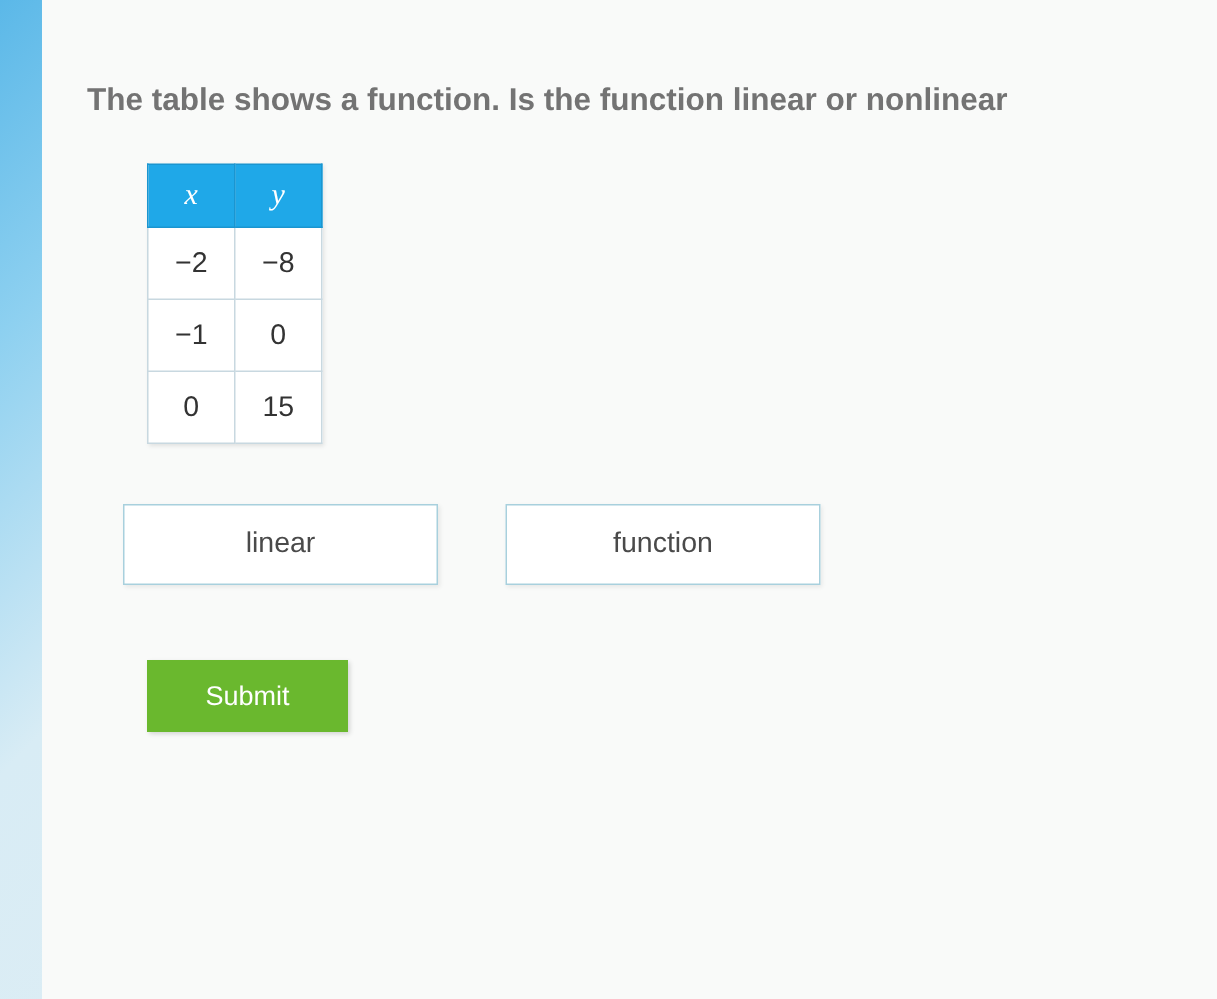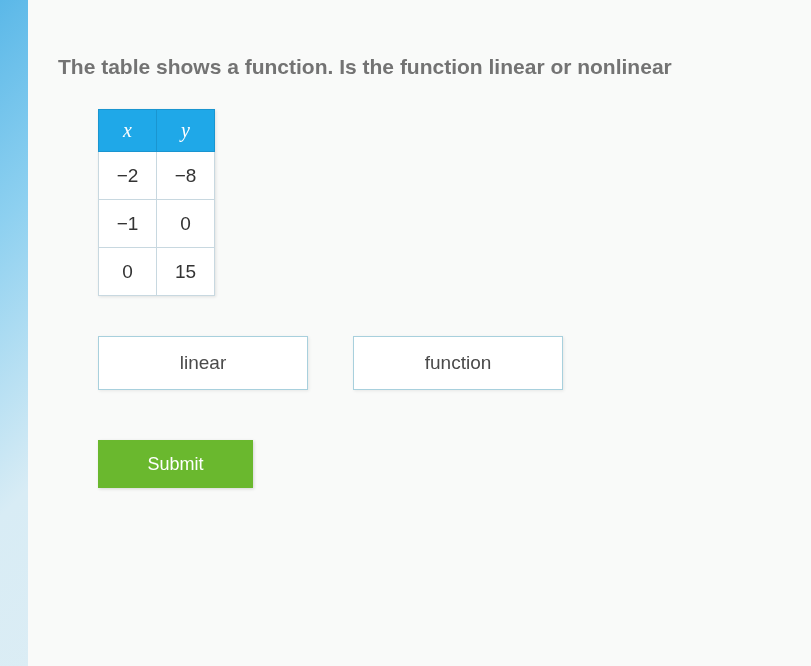--- a/index.html
+++ b/index.html
@@ -54,21 +54,21 @@
       color: #333333;
       font-size: 19px;
       width: 58px;
       height: 48px;
       border: 1px solid #c8d8e0;
       text-align: center;
     }
     .choices-row {
       display: flex;
       gap: 45px;
-      margin-left: 40px;
+      margin-left: 24px;
       margin-bottom: 50px;
     }
     .choice-button {
       border: 1px solid #a8d0dd;
       background: #ffffff;
       color: #4a4a4a;
       font-size: 19px;
       width: 210px;
       height: 54px;
       display: flex;
@@ -76,21 +76,21 @@
       justify-content: center;
       cursor: pointer;
       box-shadow: 1px 1px 3px rgba(0,0,0,0.08);
     }
     .submit-button {
       background: #6ab82e;
       color: #ffffff;
       font-size: 18px;
       font-weight: 500;
       border: none;
-      width: 155px;
+      width: 134px;
       height: 48px;
       margin-left: 40px;
       cursor: pointer;
       display: flex;
       align-items: center;
       justify-content: center;
       box-shadow: 1px 1px 3px rgba(0,0,0,0.15);
     }
   </style>
 </head>

